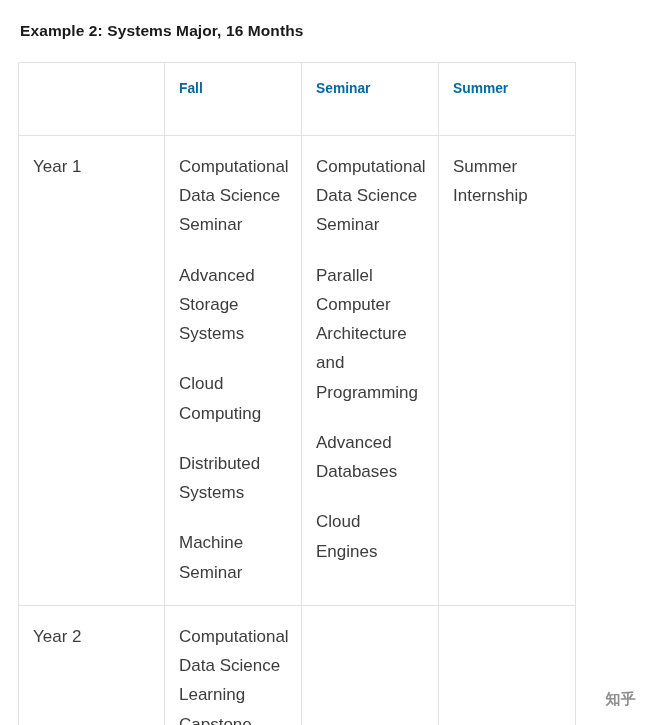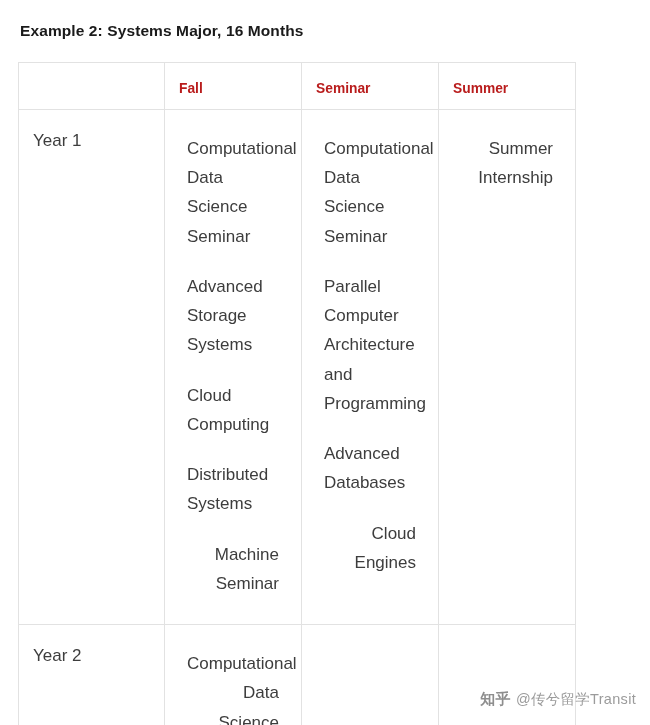--- a/index.html
+++ b/index.html
@@ -39,39 +39,38 @@
     vertical-align: top;
     padding: 16px 14px 18px 14px;
     font-size: 17px;
     line-height: 1.72;
     color: #3d3d3d;
     font-weight: normal;
     text-align: left;
   }
   table.schedule thead th {
     font-weight: bold;
-    color: #b91c1c;
+    color: #0369a1;
     font-size: 13.8px;
     padding-top: 14px;
-    padding-bottom: 4px;
+    padding-bottom: 30px;
     height: 28px;
   }
   col.c-label { width: 146px; }
   col.c-term  { width: 137px; }
   .cell-list {
-    margin: 8px;
+    margin: 0;
     padding: 0;
     list-style: none;
   }
   .cell-list li {
     margin: 0 0 21px 0;
   }
   .cell-list li:last-child {
     margin-bottom: 0;
-    text-align: right;
   }
   .row-label {
     color: #3d3d3d;
   }
   .watermark {
     position: absolute;
     right: 14px;
     bottom: 16px;
     font-size: 14.5px;
     color: #9b9b9b;
@@ -147,14 +146,13 @@
         <td></td>
       </tr>
 
 
     </tbody>
   </table>
 </div>
 
 <div class="watermark">
   <span class="zhi">知乎</span>
-  <span>@传兮留学Transit</span>
 </div>
 
 </body></html>

